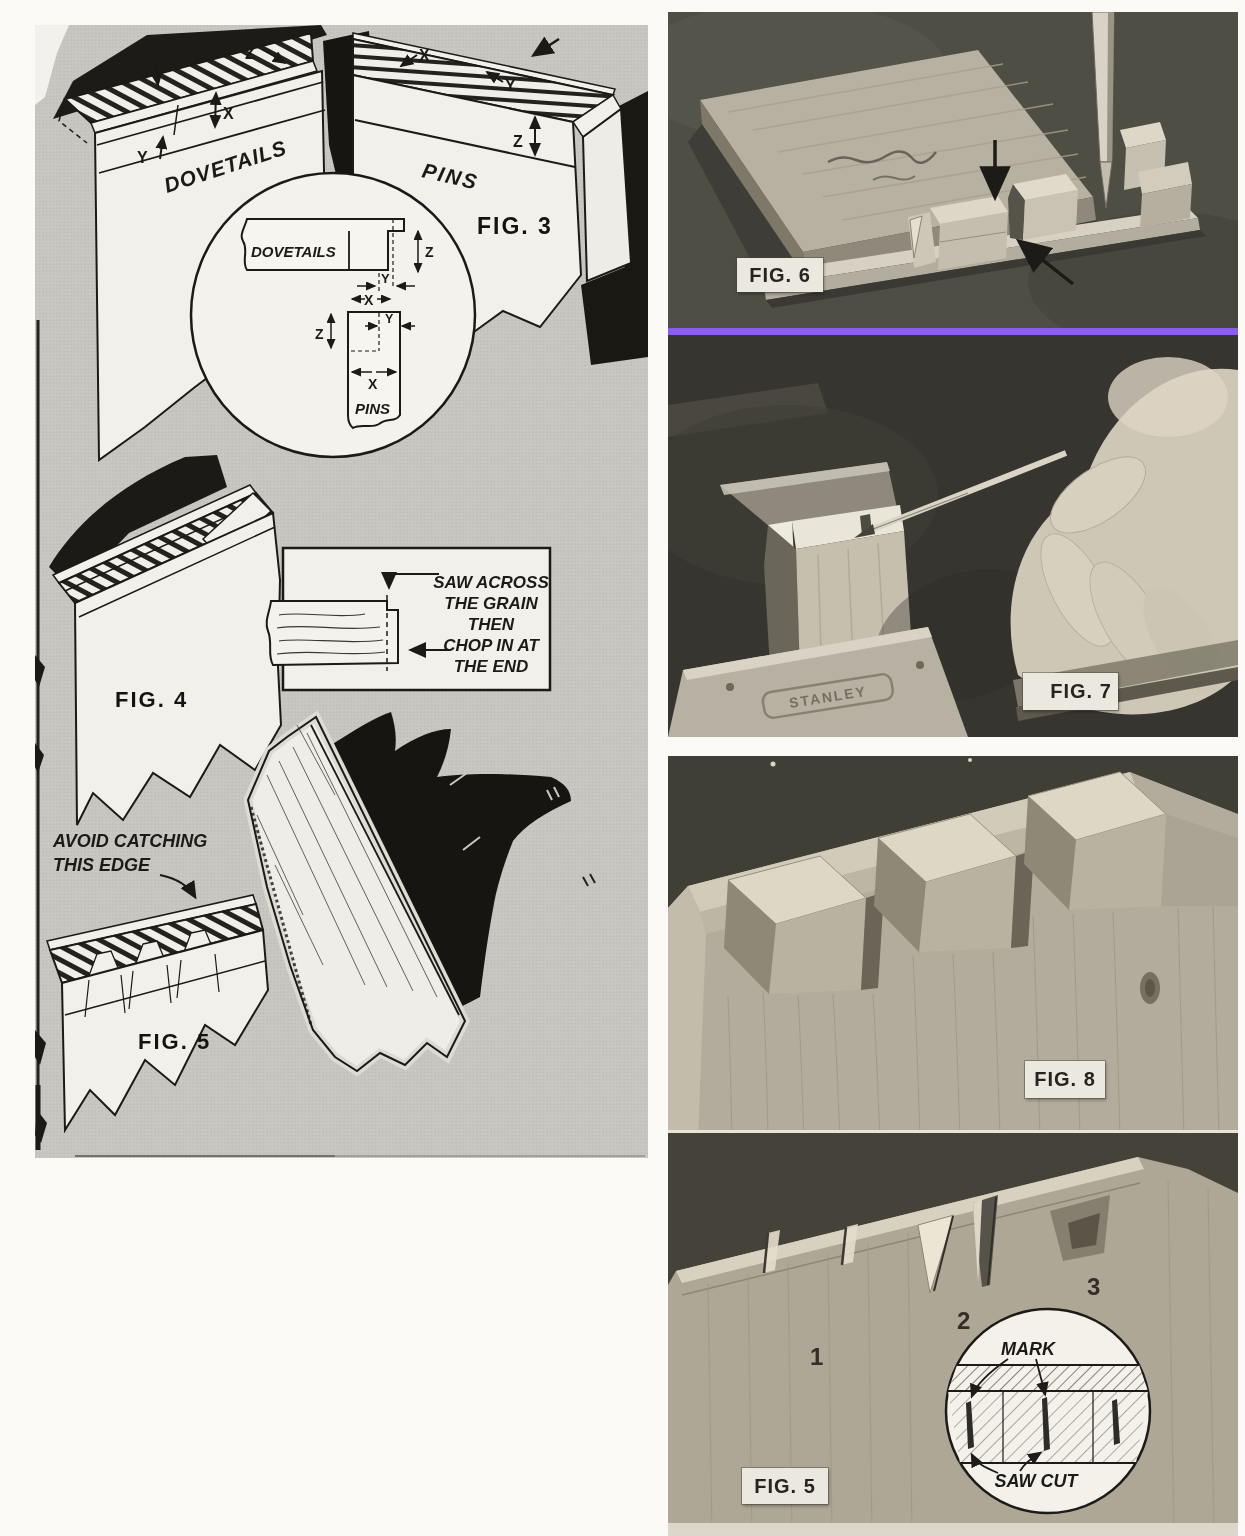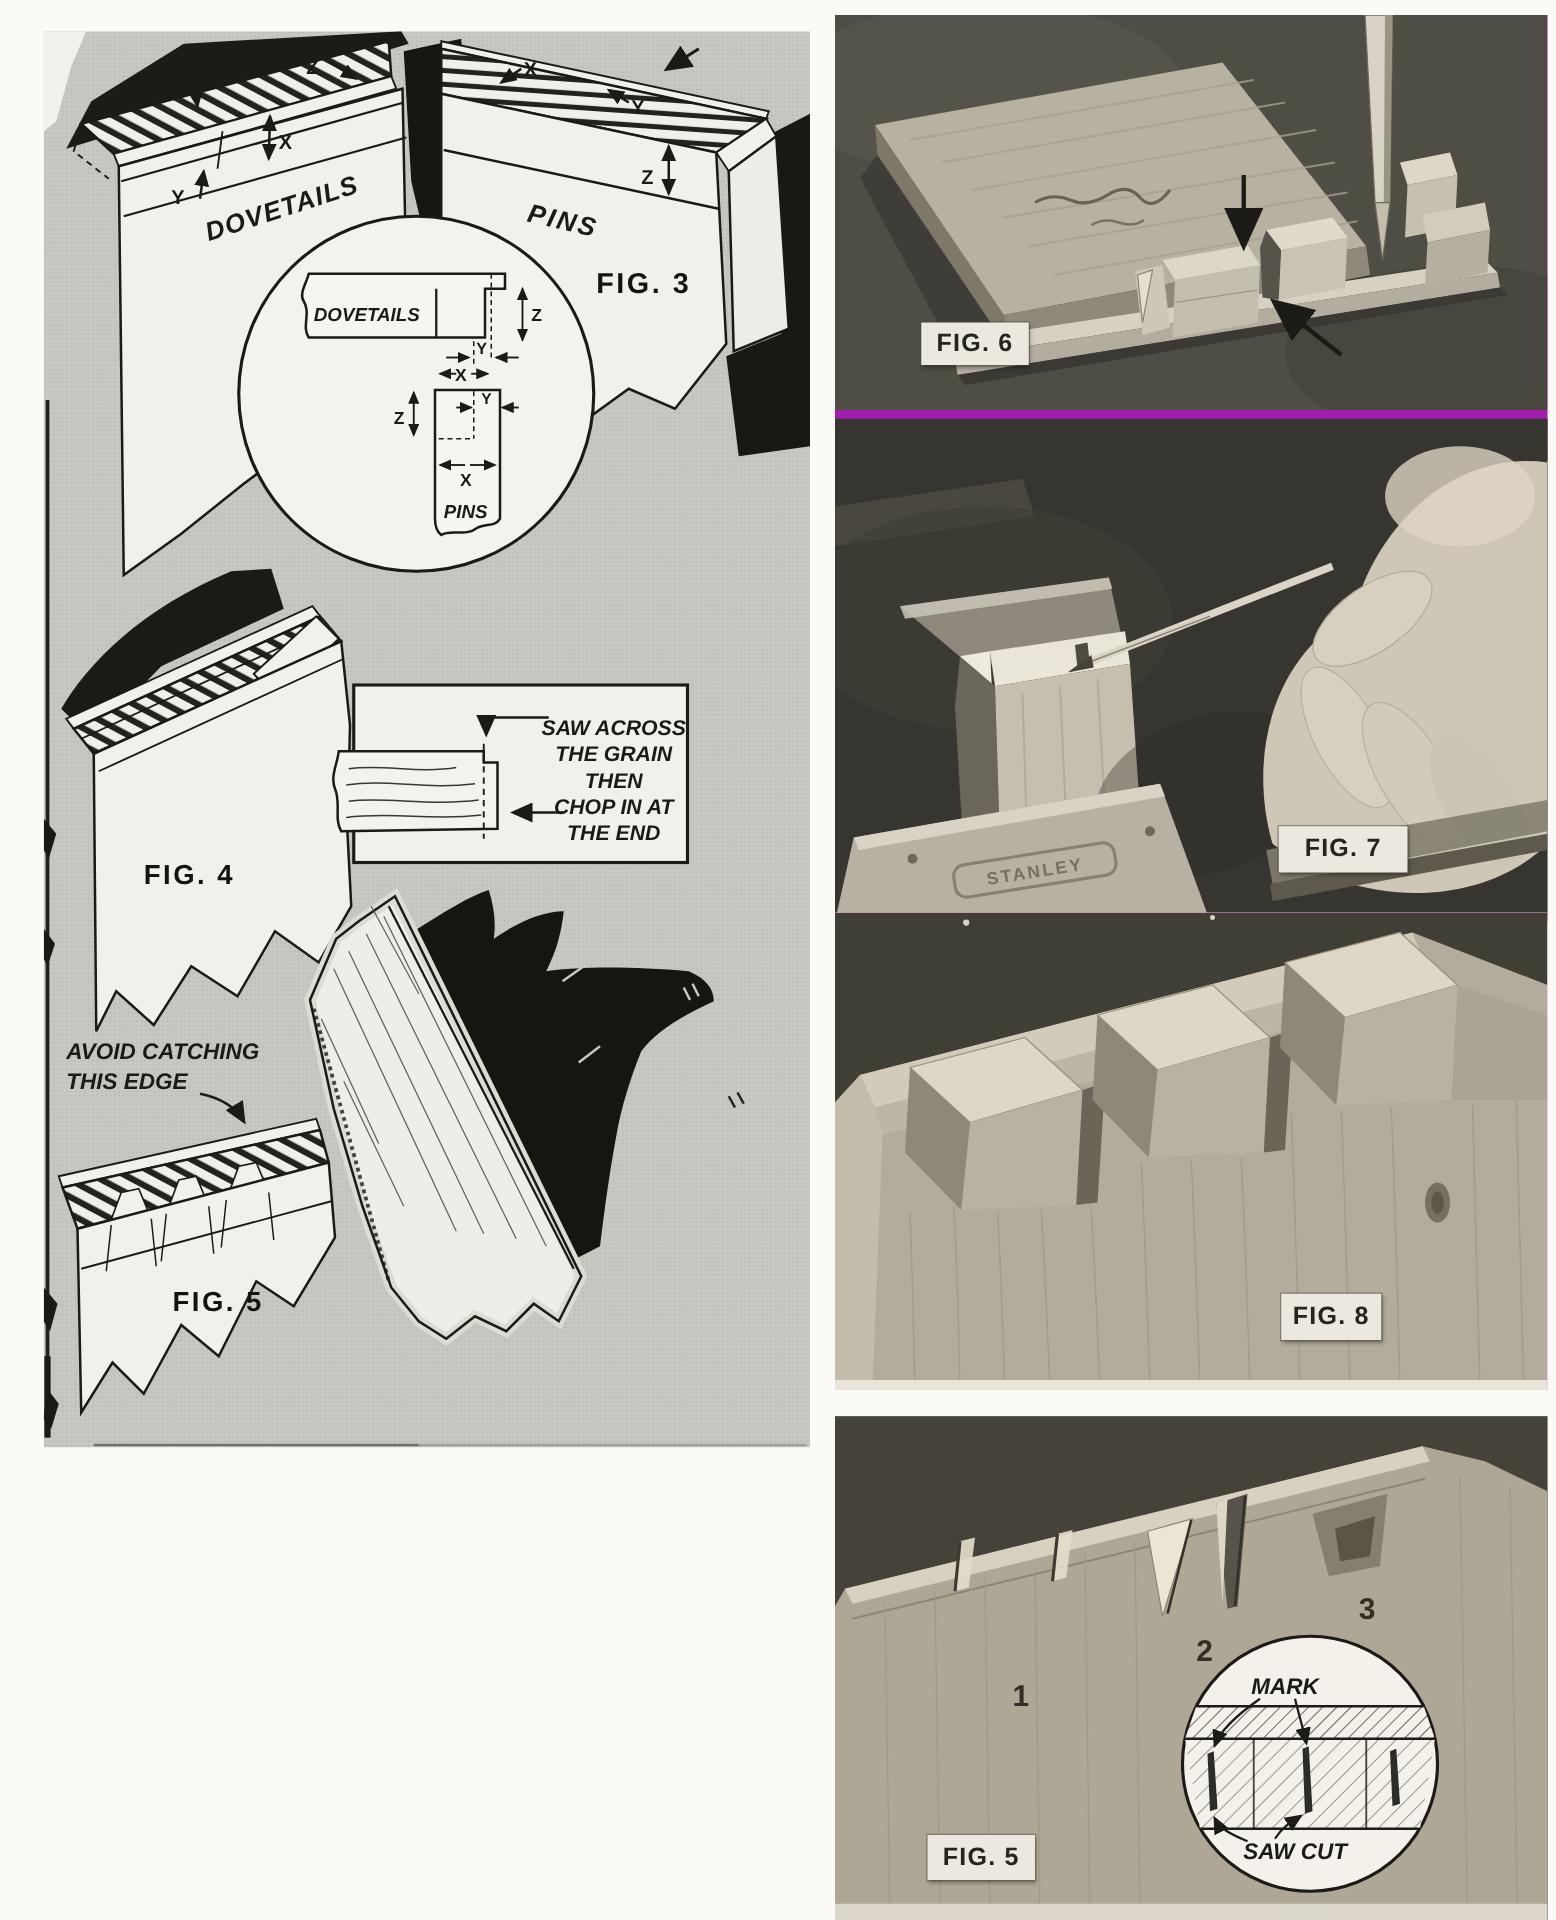--- a/index.html
+++ b/index.html
@@ -2,30 +2,30 @@
 <html><head>
 <meta charset="utf-8">
 <style>
   html,body { margin:0; padding:0; }
   body { background:#ddd; font-family:"Liberation Sans",sans-serif; }
   .page { position:relative; width:1245px; height:1536px; background:#fbfaf7; overflow:hidden; }
   .panel { position:absolute; left:35px; top:25px; width:613px; height:1133px; }
   .panel svg { display:block; }
   .photo { position:absolute; left:668px; width:570px; overflow:hidden; }
   .photo svg { display:block; position:absolute; left:0; top:0; }
-  #photo6 { top:12px;  height:356px; background:#a21caf;text-align:right; }
+  #photo6 { top:12px;  height:356px; background:#8b5cf6;text-align:right; }
   #photo7 { top:335px; height:402px; background:#36352f; }
-  #photo8 { top:730px; height:382px; background:#f0abfc; }
+  #photo8 { top:756px; height:382px; background:#bef264; }
   #photo9 { top:1133px;height:403px; background:#454339; }
   .fig-label-box { position:absolute; display:flex; align-items:center; justify-content:center;
     background:#ebe8df; color:#25241f; font-weight:bold; font-size:20px; letter-spacing:1px;
     box-shadow:0 0 0 1px rgba(70,68,58,.45), 1px 2px 3px rgba(0,0,0,.35);
     font-family:"Liberation Sans",sans-serif; white-space:nowrap; }
   #photo6 .fig-label-box { left:69px;  top:246px; width:86px; height:34px; }
-  #photo7 .fig-label-box { left:355px; top:326px; width:103px; height:37px; }
+  #photo7 .fig-label-box { left:355px; top:338px; width:74px; height:37px;padding-left:21px; }
   #photo8 .fig-label-box { left:357px; top:305px; width:80px; height:37px; }
   #photo9 .fig-label-box { left:74px;  top:335px; width:86px; height:36px; }
   text { font-family:"Liberation Sans",sans-serif; }
   .t-ital { font-style:italic; font-weight:bold; fill:#1b1a17; }
   .t-fig  { font-weight:bold; fill:#14130f; letter-spacing:2px; }
   .t-dim  { font-weight:bold; fill:#1b1a17; }
   .ln { stroke:#1b1a17; fill:none; }
 </style>
 </head>
 <body>

